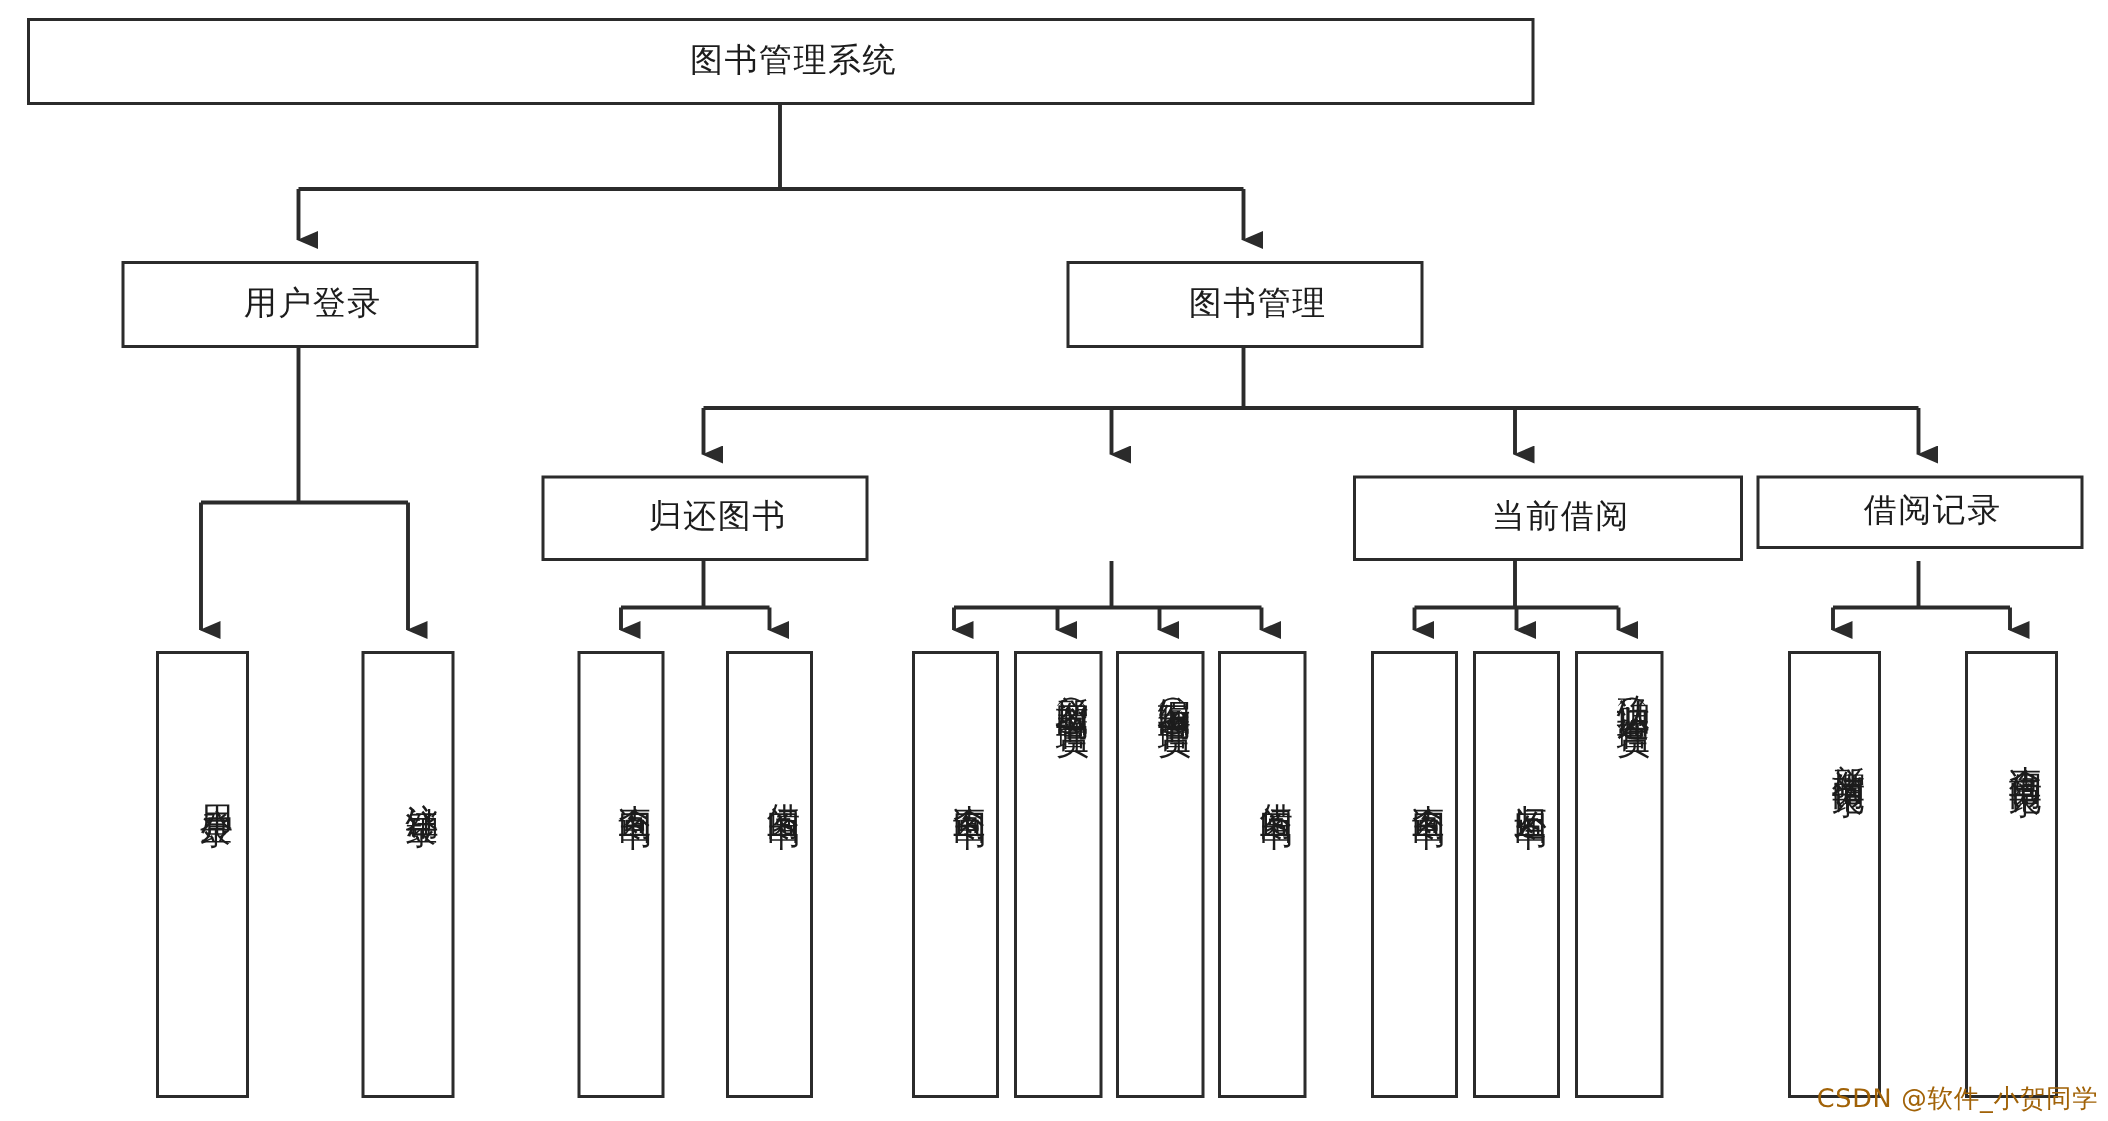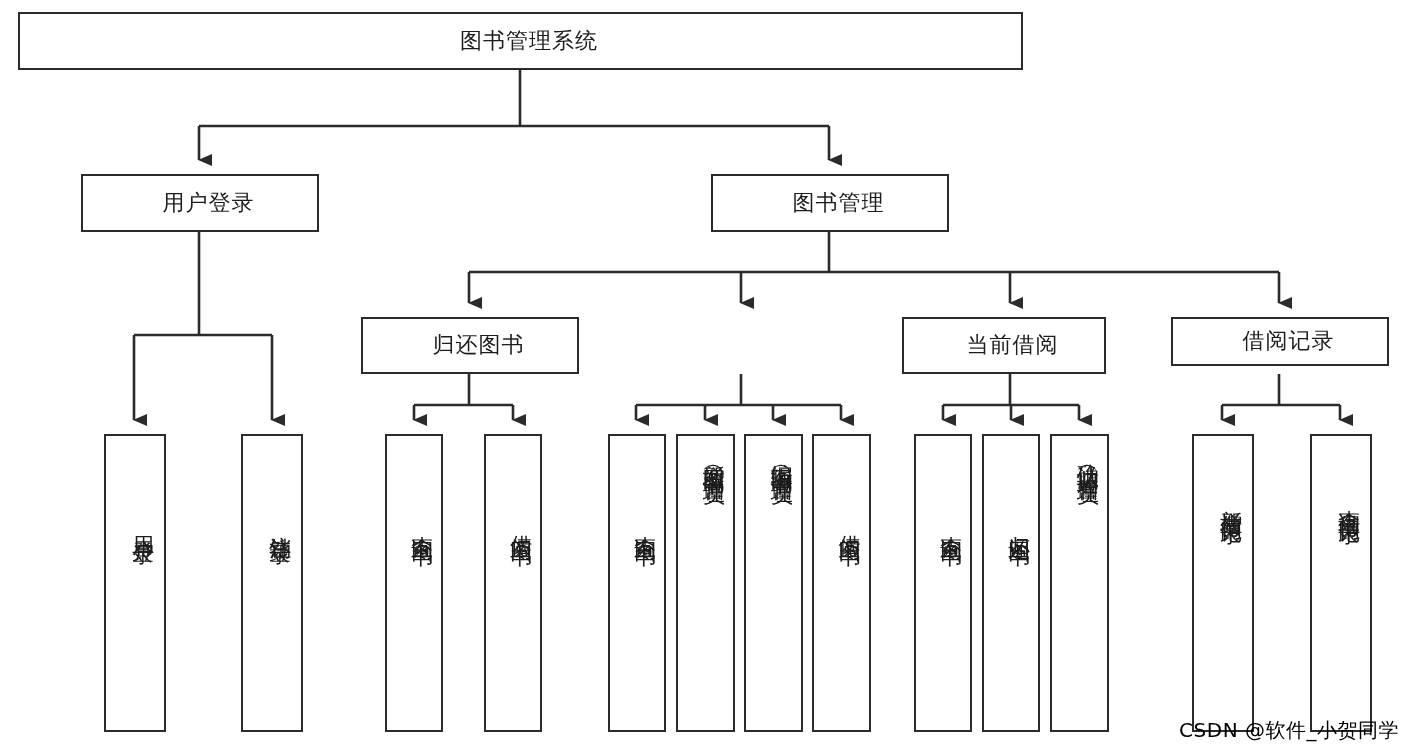--- a/index.html
+++ b/index.html
@@ -63,22 +63,22 @@
   .node.vert.midlow .cap {
     margin-top: 52px;
   }
   .node.vert.high .cap {
     margin-top: 6px;
   }
   #watermark {
     position: absolute;
     right: 6px;
     bottom: 3px;
-    font-size: 20px;
-    color: #000000;
+    font-size: 17px;
+    color: #a16207;
     letter-spacing: 0.5px;
     white-space: nowrap;
   }
 </style>
 </head>
 <body>
 
 <div id="canvas">
 
   <svg id="edges" viewBox="0 0 1405 747" xmlns="http://www.w3.org/2000/svg">
@@ -138,21 +138,21 @@
   <div class="node horiz" style="left:81px; top:174px; width:238px; height:58px;">
     <span class="cap">用户登录</span>
   </div>
   <div class="node horiz" style="left:711px; top:174px; width:238px; height:58px;">
     <span class="cap">图书管理</span>
   </div>
 
   <div class="node horiz" style="left:361px; top:317px; width:218px; height:57px;">
     <span class="cap">归还图书</span>
   </div>
-  <div class="node horiz" style="left:902px; top:317px; width:204px; height:57px;">
+  <div class="node horiz" style="left:902px; top:317px; width:260px; height:57px;">
     <span class="cap">当前借阅</span>
   </div>
   <div class="node horiz" style="left:1171px; top:317px; width:218px; height:49px;">
     <span class="cap">借阅记录</span>
   </div>
 
   <div class="node vert mid" style="left:104px; top:434px; width:62px; height:298px;">
     <span class="cap">用户登录</span>
   </div>
   <div class="node vert mid" style="left:241px; top:434px; width:62px; height:298px;">

